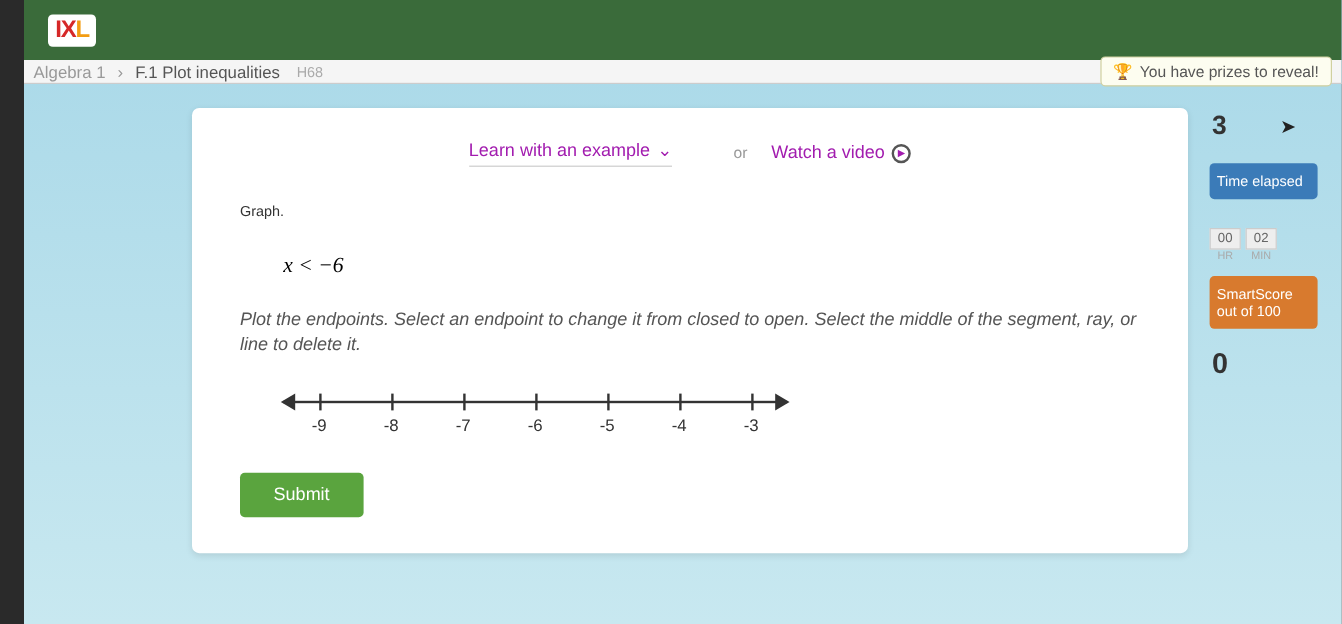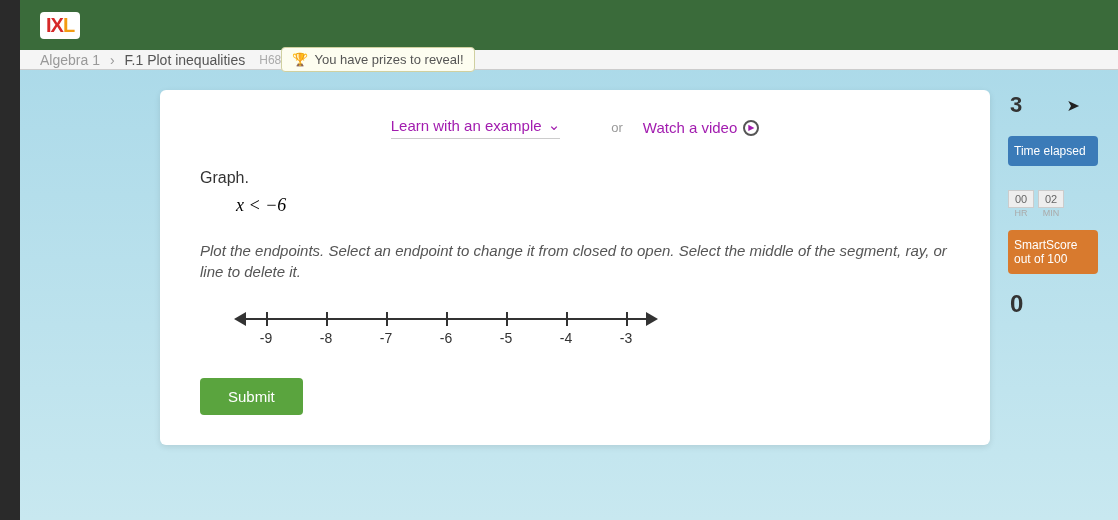--- a/index.html
+++ b/index.html
@@ -9,38 +9,38 @@
 
 .top-nav { background: #3a6b3a; height: 50px; display: flex; align-items: center; padding: 0 20px; }
 .logo { background: #fff; border-radius: 4px; padding: 2px 6px; display: flex; align-items: center; font-weight: bold; font-size: 20px; letter-spacing: -1px; }
 .logo .i { color: #d62828; }
 .logo .x { color: #d62828; }
 .logo .l { color: #f39c12; }
 .nav-items { display: flex; gap: 40px; margin-left: 340px; }
 .nav-item { color: #d0e0d0; font-size: 18px; cursor: pointer; padding-bottom: 4px; }
 .nav-item.active { color: #fff; border-bottom: 3px solid #fff; }
 
-.breadcrumb-bar { background: #f5f5f5; height: 20px; display: flex; align-items: center; padding: 0 20px; border-bottom: 1px solid #ccc; }
+.breadcrumb-bar { background: #f5f5f5; height: 20px; display: flex; align-items: center; padding: 0 8px; border-bottom: 1px solid #ccc; justify-content: space-between; }
 .breadcrumb { color: #666; font-size: 14px; display: flex; align-items: center; gap: 10px; }
 .breadcrumb .course { color: #999; }
 .breadcrumb .chevron { color: #999; }
 .breadcrumb .skill { color: #555; font-weight: 500; }
 .breadcrumb .code { color: #aaa; font-size: 12px; margin-left: 4px; }
 .prize-banner { background: #fdfdf0; border: 1px solid #d0d0a0; border-radius: 4px; padding: 4px 10px; font-size: 13px; color: #555; display: flex; align-items: center; gap: 6px; }
 .trophy { color: #c9a05a; }
 
 .main-area { display: flex; padding: 20px 0 0 140px; gap: 0; }
 .card { background: #fff; border-radius: 6px; width: 830px; padding: 26px 40px 30px 40px; box-shadow: 0 2px 6px rgba(0,0,0,0.1); }
 .help-row { display: flex; justify-content: center; align-items: center; gap: 20px; color: #555; font-size: 15px; margin-bottom: 30px; }
 .learn-link, .video-link { color: #a21caf; cursor: pointer; display: flex; align-items: center; gap: 6px; }
 .learn-link { border-bottom: 1px solid #ccc; padding-bottom: 4px; }
 .or-text { color: #999; font-size: 13px; margin-left: 31px; }
 .play-circle { border: 2px solid #555; border-radius: 50%; width: 16px; height: 16px; display: inline-flex; align-items: center; justify-content: center; font-size: 8px; }
 
-.prompt { font-size: 16px; color: #333; margin-bottom: 8px; }
+.prompt { font-size: 12px; color: #333; margin-bottom: 28px; }
 .inequality { font-family: 'Times New Roman', serif; font-style: italic; font-size: 18px; color: #000000; margin-left: 36px; margin-bottom: 24px; }
 .instructions { font-style: italic; color: #555; font-size: 15px; line-height: 1.4; margin-bottom: 24px; }
 
 .number-line { position: relative; width: 420px; height: 46px; margin: 0 0 26px 36px; }
 .line { position: absolute; top: 12px; left: 0; right: 0; height: 2px; background: #333; }
 .arrow-left, .arrow-right { position: absolute; top: 6px; width: 0; height: 0; border-top: 7px solid transparent; border-bottom: 7px solid transparent; }
 .arrow-left { left: -2px; border-right: 12px solid #333; }
 .arrow-right { right: -2px; border-left: 12px solid #333; }
 .tick { position: absolute; top: 6px; width: 2px; height: 14px; background: #333; }
 .tick-label { position: absolute; top: 24px; font-size: 14px; color: #333; transform: translateX(-50%); }

